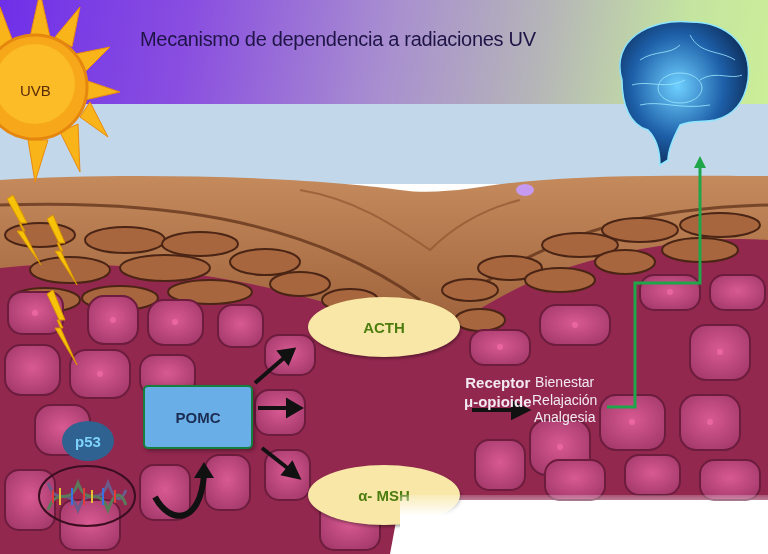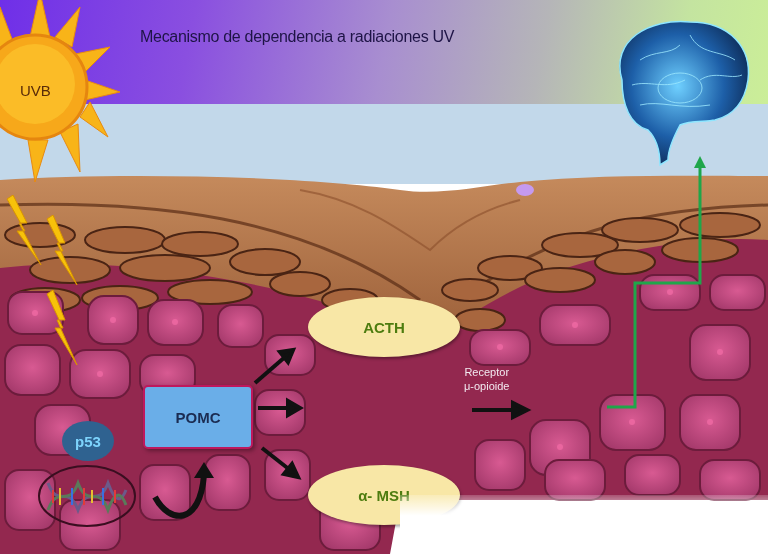--- a/index.html
+++ b/index.html
@@ -1,34 +1,34 @@
 <!DOCTYPE html>
 <html><head>
 <meta charset="utf-8">
 <style>
   html, body { margin: 0; padding: 0; }
   body { width: 768px; height: 554px; overflow: hidden; position: relative; background: #ffffff; font-family: "Liberation Sans", sans-serif; }
   .scene { position: absolute; left: 0; top: 0; width: 768px; height: 554px; overflow: hidden; }
   .sky-top { position: absolute; left: 0; top: 0; width: 768px; height: 104px;
     background: linear-gradient(100deg, #6f2fe8 0%, #8a4fe0 25%, #a88ed0 50%, #b5b5b8 70%, #c4e4a0 88%, #cbee98 100%); }
   .sky-band { position: absolute; left: 0; top: 104px; width: 768px; height: 80px; background: #c2d8ea; }
-  .title { position: absolute; left: 140px; top: 28px; font-size: 16px; color: #1e1446; letter-spacing: -0.3px; white-space: nowrap; }
+  .title { position: absolute; left: 140px; top: 28px; font-size: 20px; color: #1e1446; letter-spacing: -0.3px; white-space: nowrap; }
   .skin-svg { position: absolute; left: 0; top: 0; }
   .sun { position: absolute; left: -20px; top: -8px; width: 140px; height: 190px; }
   .sun-label { position: absolute; left: 20px; top: 82px; font-size: 15px; color: #5a2c08; }
   .bolt { position: absolute; }
   .ellipse { position: absolute; background: #f8e7a6; border-radius: 50%; display: flex; align-items: center; justify-content: center;
     font-weight: bold; font-size: 15px; color: #4d7c0f; box-shadow: 1px 2px 3px rgba(0,0,0,0.35); }
   .ellipse.beta { border: 3px dashed #c0171b; }
-  .pomc { position: absolute; left: 143px; top: 385px; width: 106px; height: 60px; background: #6aaee8; border: 2px solid #be185d; border-radius: 5px;
+  .pomc { position: absolute; left: 143px; top: 385px; width: 106px; height: 60px; background: #6aaee8; border: 2px solid #15803d; border-radius: 5px;
     display: flex; align-items: center; justify-content: center; font-weight: bold; font-size: 15px; color: #1b2c52; box-shadow: 2px 2px 4px rgba(0,0,0,0.35); }
   .p53 { position: absolute; left: 62px; top: 421px; width: 52px; height: 40px; background: #2f6290; border-radius: 50%;
     display: flex; align-items: center; justify-content: center; color: #7dd3fc; font-weight: bold; font-size: 15px; }
   .white-txt { position: absolute; color: #f3e9f0; text-align: center; line-height: 1.25; }
-  .receptor { left: 464px; top: 366px; font-size: 11px; }
+  .receptor { left: 464px; top: 374px; font-size: 15px; font-weight: bold; }
   .effects { left: 532px; top: 374px; font-size: 14px; }
   .dep { left: 636px; top: 326px; font-size: 17px; font-weight: bold; line-height: 1.35; }
   .bottom-fade { position: absolute; left: 400px; top: 495px; width: 368px; height: 59px;
     background: linear-gradient(180deg, rgba(255,255,255,0.2) 0%, #ffffff 35%, #ffffff 100%); }
 </style>
 </head>
 <body>
 
 <div class="scene">
   <div class="sky-top"></div>
@@ -214,16 +214,21 @@
   <div class="ellipse" style="left:308px;top:465px;width:152px;height:60px">α- MSH</div>
 
   <div class="pomc">POMC</div>
   <div class="p53">p53</div>
 
   <div class="white-txt receptor">
     <div>Receptor</div>
     <div>μ-opioide</div>
   </div>
 
+  <div class="white-txt effects">
+    <div>Bienestar</div>
+    <div>Relajación</div>
+    <div>Analgesia</div>
+  </div>
 
 
   <div class="bottom-fade"></div>
 </div>
 
 </body></html>

